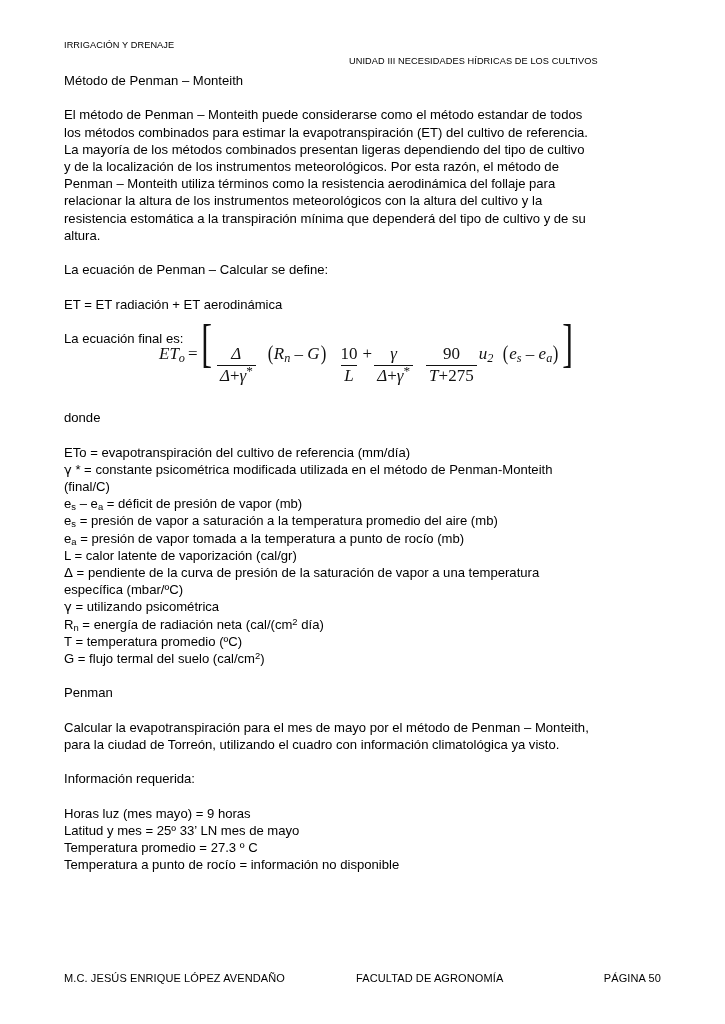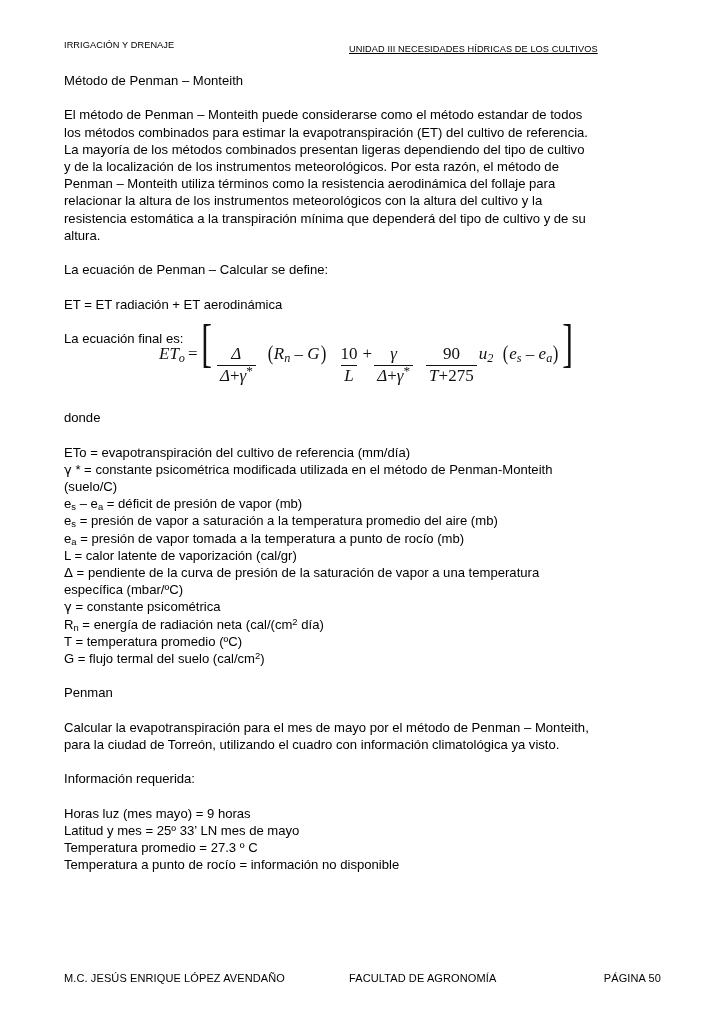--- a/index.html
+++ b/index.html
@@ -30,35 +30,35 @@
     position: absolute;
     left: 64px;
     right: 64px;
     top: 40px;
     height: 14px;
     font-size: 9.2px;
     letter-spacing: 0.01em;
     white-space: nowrap;
   }
   .run-head .rh-left  { position: absolute; left: 0;   top: 0; }
-  .run-head .rh-right { position: absolute; left: 285px; top: 4px; text-decoration: underline; }
+  .run-head .rh-right { position: absolute; left: 285px; top: 16px; }
 
   
   .run-foot {
     position: absolute;
     left: 64px;
     right: 64px;
     top: 972px;
     height: 14px;
     font-size: 11px;
     letter-spacing: 0.01em;
     white-space: nowrap;
   }
   .run-foot .rf-left   { position: absolute; left: 0;    top: 0; }
-  .run-foot .rf-center { position: absolute; left: 285px; top: 0; }
+  .run-foot .rf-center { position: absolute; left: 292px; top: 0; }
   .run-foot .rf-right  { position: absolute; right: 0;   top: 0; }
 
   
   .body {
     position: absolute;
     left: 64px;
     top: 72px;
     width: 597px;
     font-size: 13.1px;
     line-height: 17.2px;
@@ -222,34 +222,34 @@
 
     <p class="blk">donde</p>
 
     <div class="gap"></div>
 
     <div class="lines">
 
       <span>ETo = evapotranspiración del cultivo de referencia (mm/día)</span>
 
       <span class="just"><span class="sym">γ</span><span> * = constante psicométrica modificada utilizada en el método de Penman-Monteith</span></span>
-      <span>(suelo/C)</span>
+      <span>(final/C)</span>
 
       <span><span>e</span><sub>s</sub><span>&nbsp;</span><span>–</span><span>&nbsp;</span><span>e</span><sub>a</sub><span> = déficit de presión de vapor (mb)</span></span>
 
       <span><span>e</span><sub>s</sub><span> = presión de vapor a saturación a la temperatura promedio del aire (mb)</span></span>
 
       <span><span>e</span><sub>a</sub><span> = presión de vapor tomada a la temperatura a punto de rocío (mb)</span></span>
 
       <span>L = calor latente de vaporización (cal/gr)</span>
 
       <span class="just"><span class="sym">Δ</span><span> = pendiente de la curva de presión de la saturación de vapor a una temperatura</span></span>
       <span>específica (mbar/ºC)</span>
 
-      <span><span class="sym">γ</span><span> = constante psicométrica</span></span>
+      <span><span class="sym">γ</span><span> = utilizando psicométrica</span></span>
 
       <span><span>R</span><sub>n</sub><span> = energía de radiación neta (cal/(cm</span><sup>2</sup><span> día)</span></span>
 
       <span>T = temperatura promedio (ºC)</span>
 
       <span><span>G =  flujo termal del suelo (cal/cm</span><sup>2</sup><span>)</span></span>
     </div>
 
     <div class="gap"></div>
 

